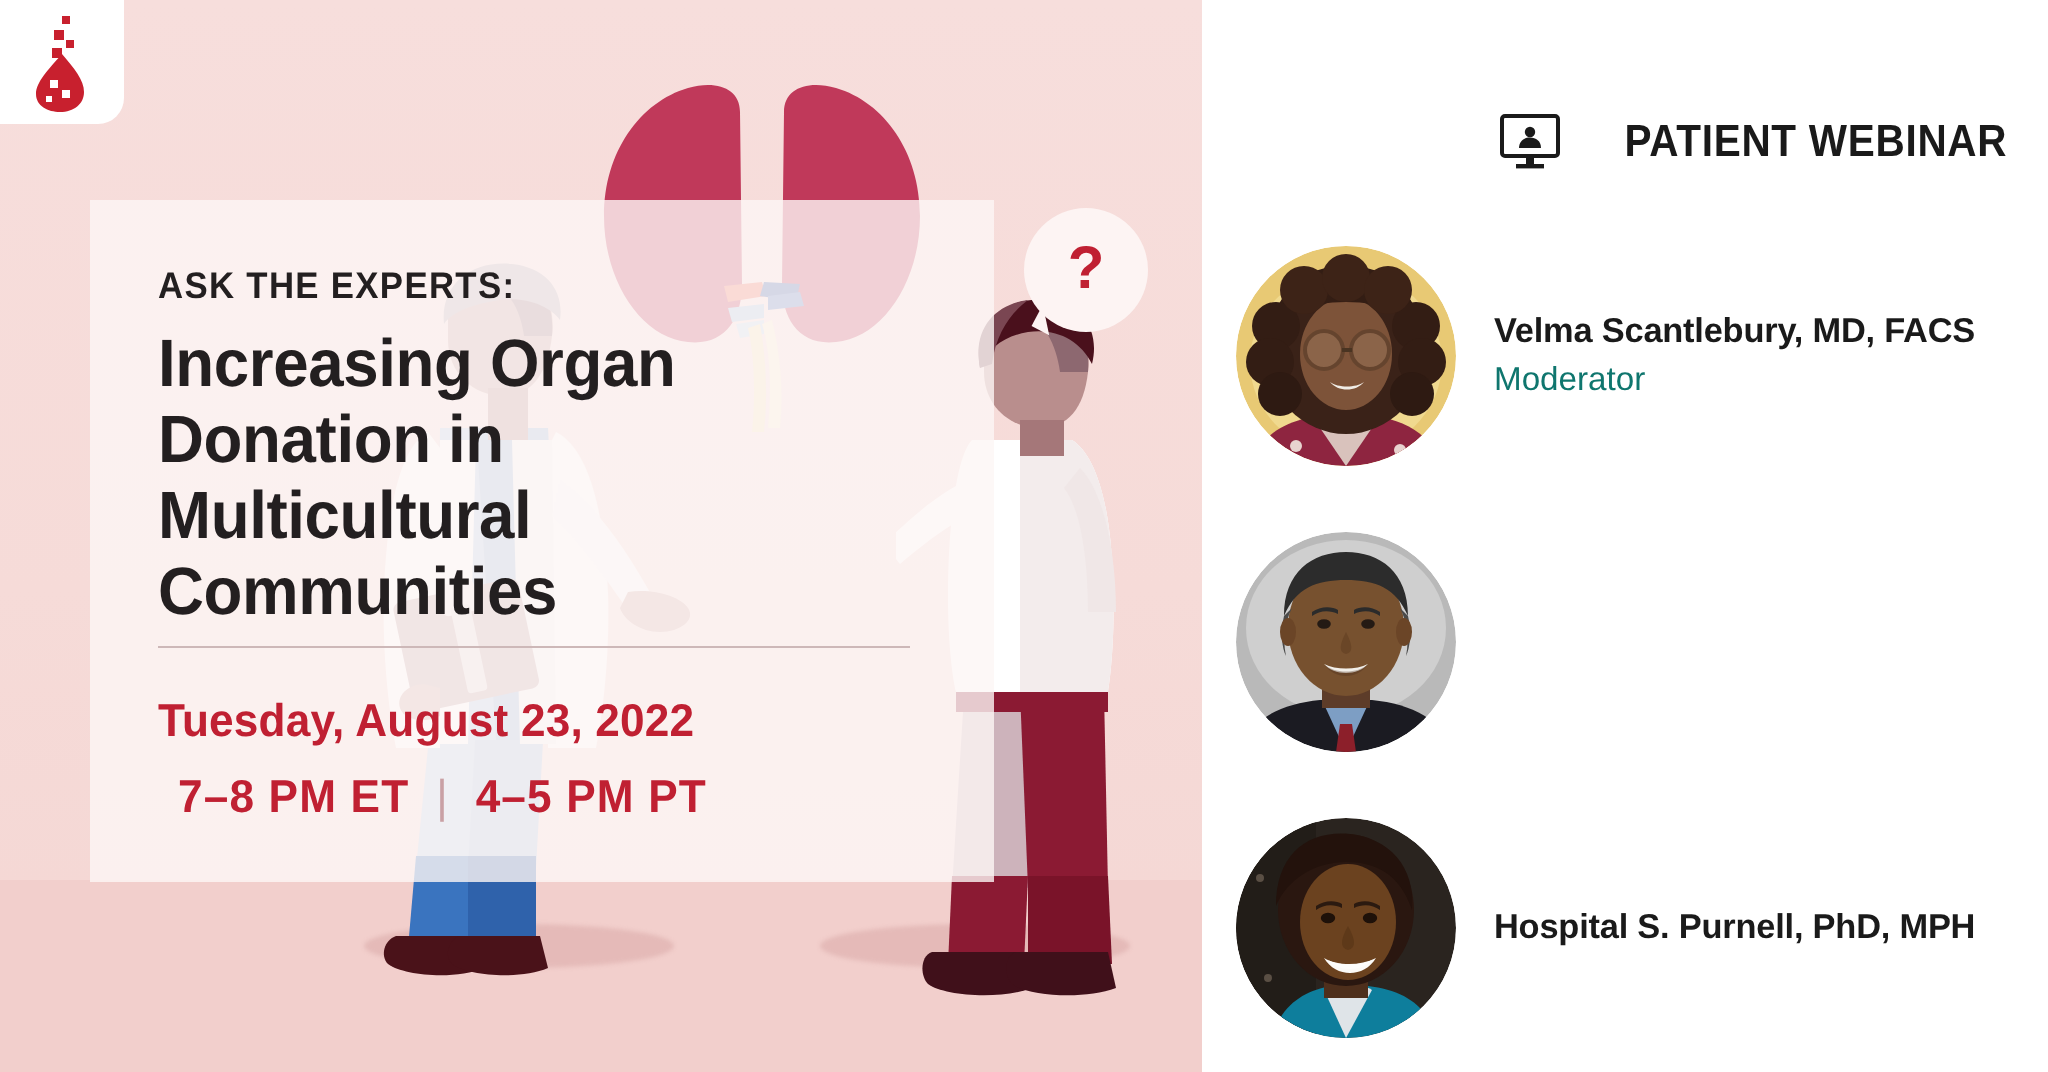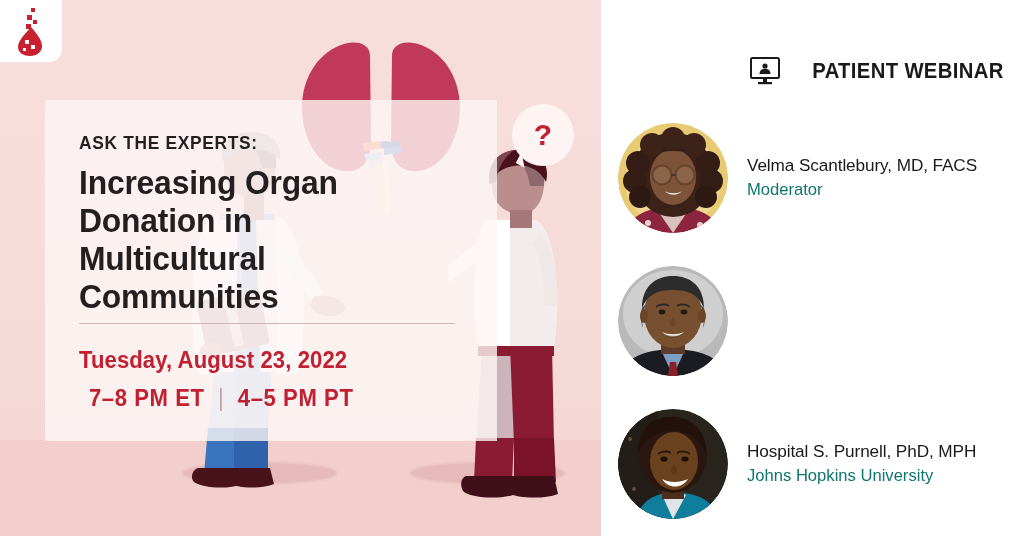--- a/index.html
+++ b/index.html
@@ -111,21 +111,21 @@
   }
 
   .speakers{ position:absolute; left:17px; top:85px; width:406px; }
   .speaker{ display:flex; align-items:center; height:110px; margin-bottom:33px; }
   .avatar{
     width:110px; height:110px; border-radius:50%;
     overflow:hidden; position:relative; flex:0 0 110px;
   }
   .sp-text{ margin-left:19px; }
   .sp-name{
-    font-size:17.2px; font-weight:normal; color:#1a1a1a;
+    font-size:17.2px; font-weight:bold; color:#1a1a1a;
     letter-spacing:-0.1px; line-height:1.25; white-space:nowrap;
   }
   .sp-role{
     font-size:16.6px; color:#0f766e; line-height:1.3; margin-top:2px;
     white-space:nowrap;
   }
 </style>
 </head>
 <body>
 
@@ -397,19 +397,18 @@
 
               <path d="M56 54 C52 61 52 65 56 66 C60 65 60 61 56 54 Z" fill="#5e3919"></path>
 
               <path d="M44 70 C50 80 64 80 70 70 C62 74 51 74 44 70 Z" fill="#fbfaf7"></path>
               <path d="M46 71 C51 77 63 77 68 71 C62 74 51 74 46 71 Z" fill="#fdfdfb"></path>
             </g>
           </svg>
         </div>
         <div class="sp-text">
           <div class="sp-name">Hospital S. Purnell, PhD, MPH</div>
-          <div class="sp-role">Johns Hopkins University</div>
         </div>
       </div>
 
     </div>
   </div>
 </div>
 
 </body></html>

